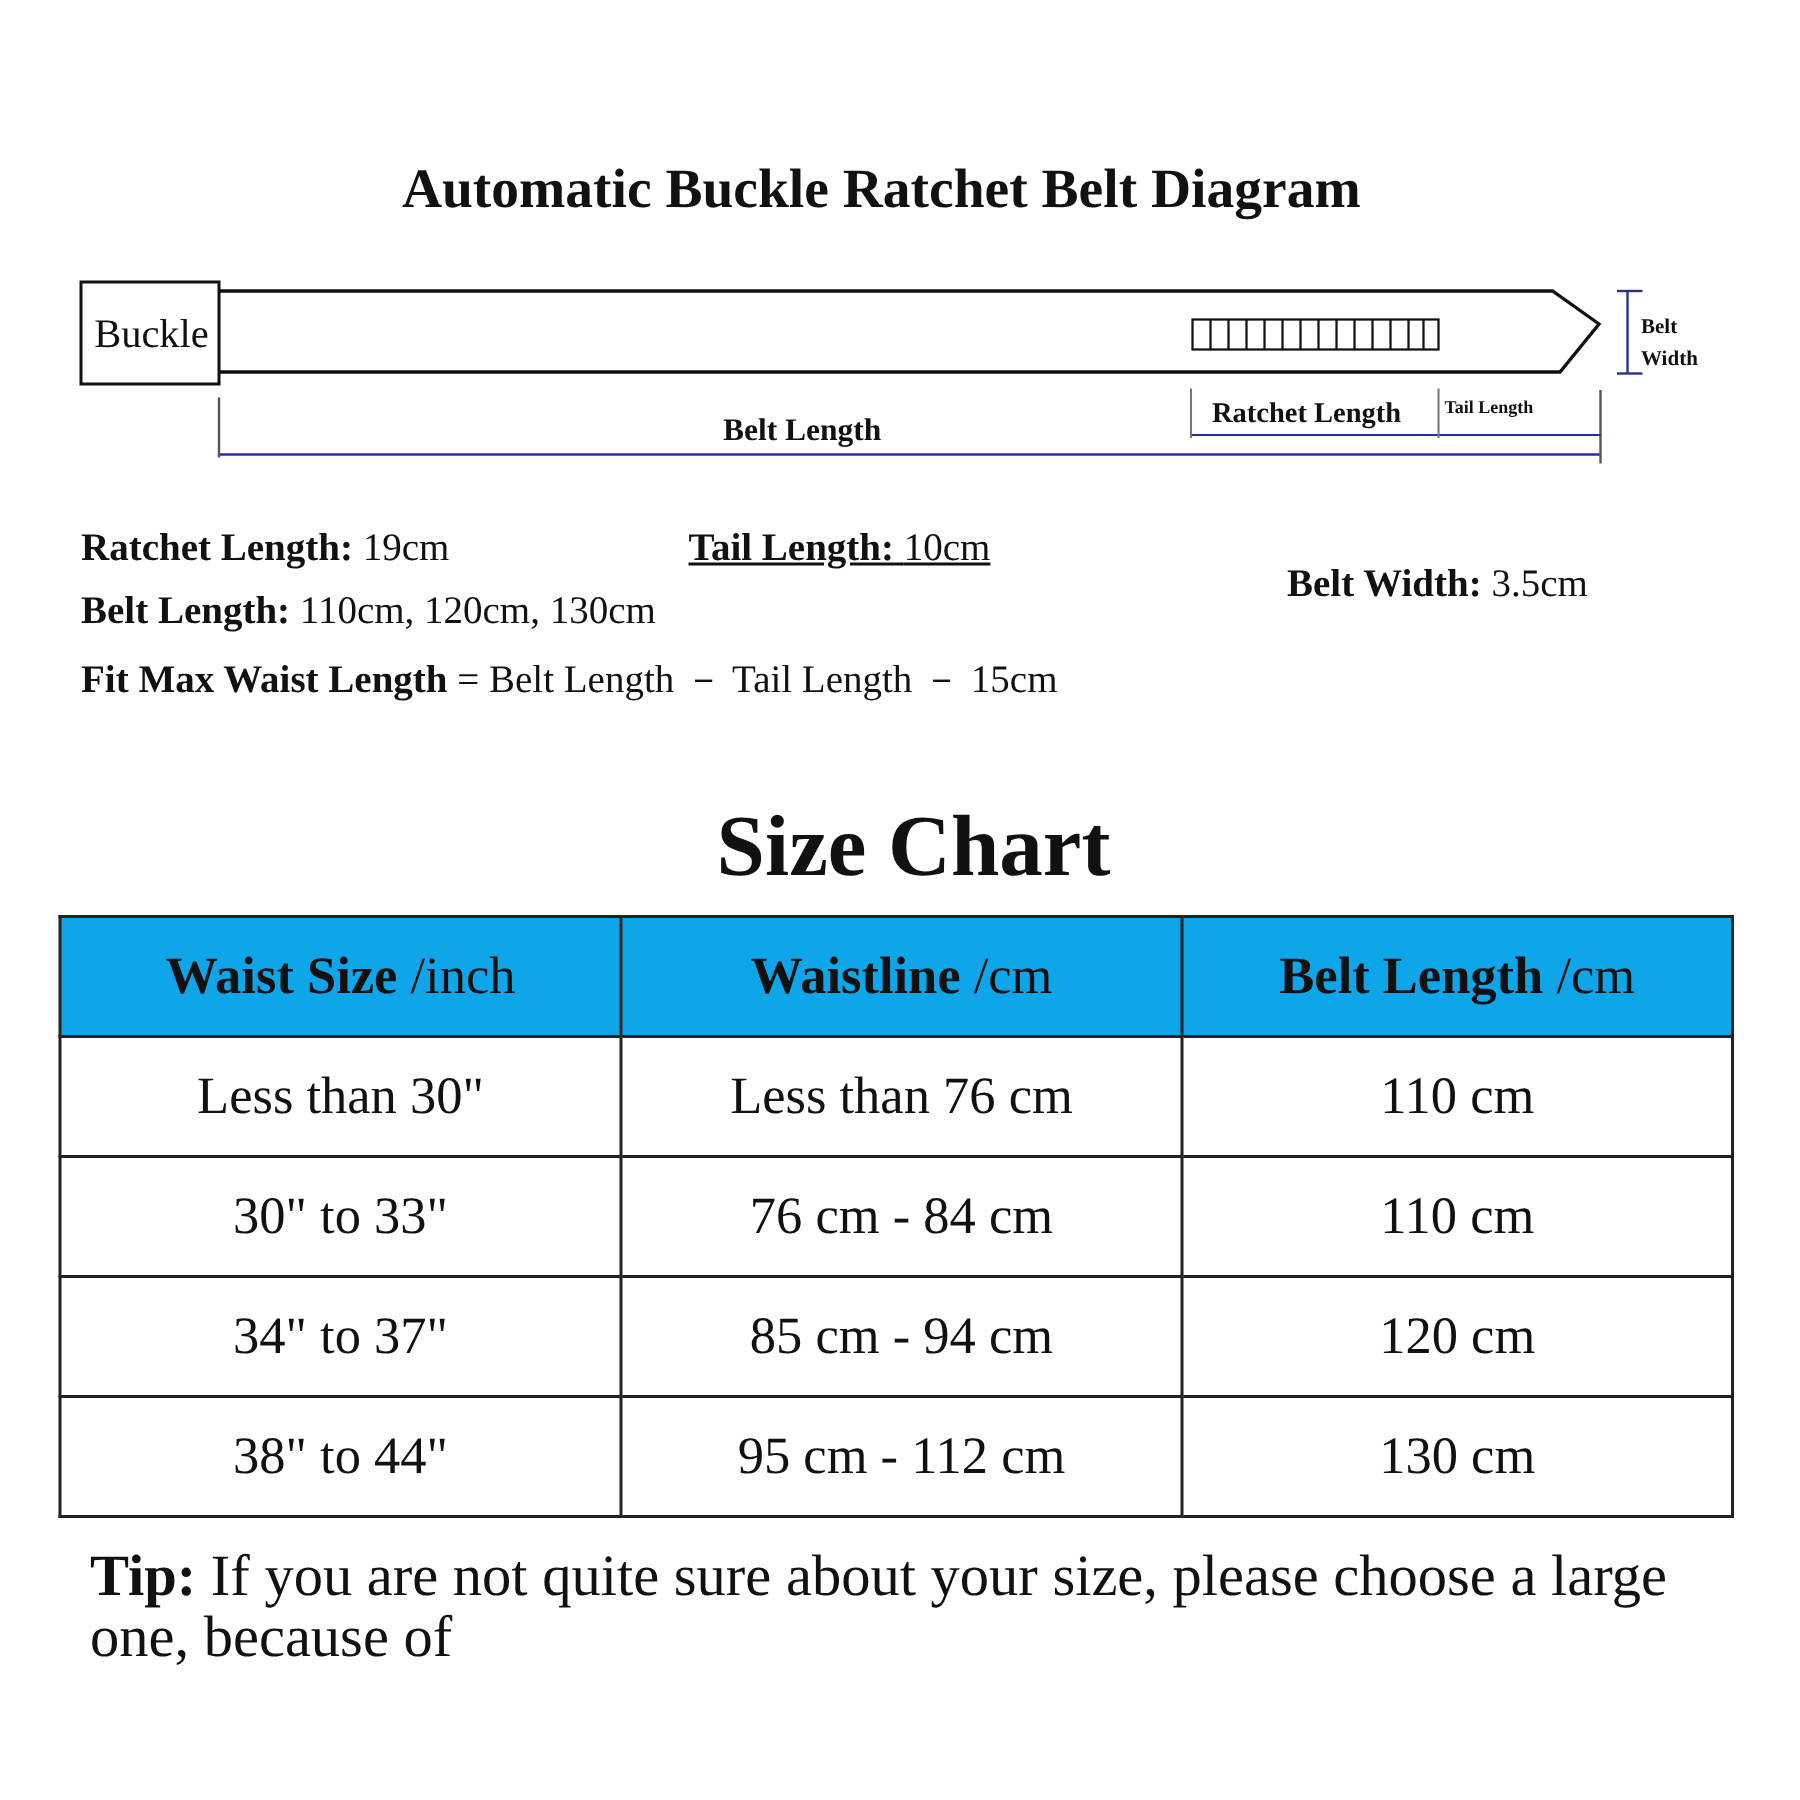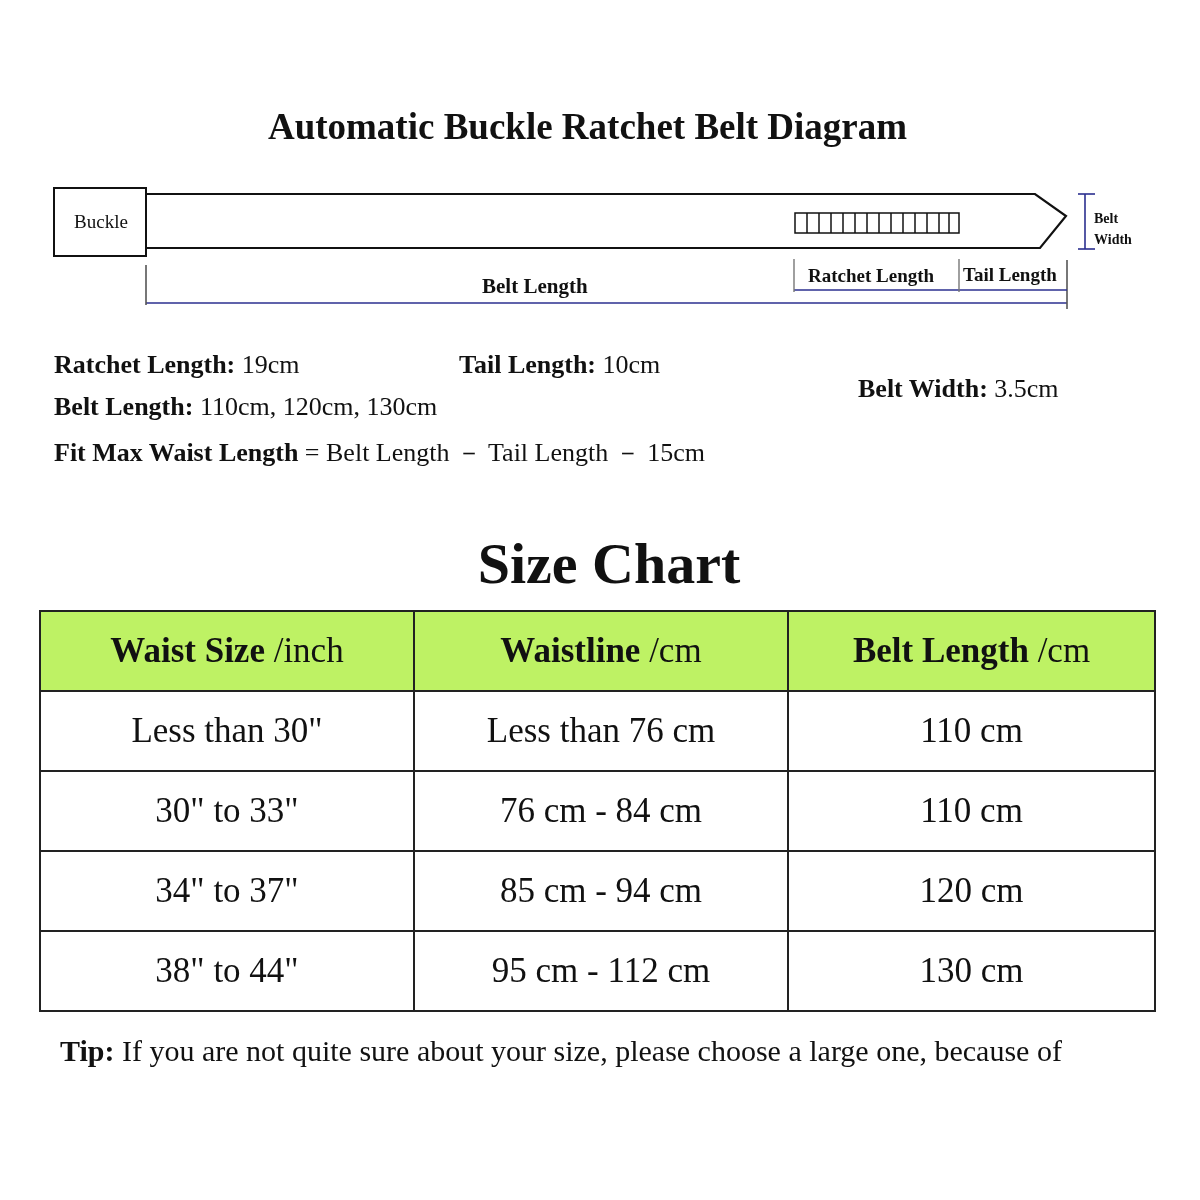--- a/index.html
+++ b/index.html
@@ -1,29 +1,29 @@
 <!DOCTYPE html>
 <html><head>
 <meta charset="utf-8">
 <style>
   html,body{margin:0;padding:0;background:#fff;}
   body{width:1200px;height:1200px;position:relative;overflow:hidden;font-family:"Liberation Serif","DejaVu Serif",serif;color:#111;}
   .abs{position:absolute;}
   .title{left:0;width:1175px;top:105px;text-align:center;font-size:37px;font-weight:bold;}
   .diag{left:0;top:0;width:1200px;height:320px;}
-  .buckle-label{left:55px;top:188px;width:92px;height:68px;display:flex;align-items:center;justify-content:center;font-size:19px;}
+  .buckle-label{left:55px;top:188px;width:92px;height:68px;display:flex;align-items:center;justify-content:center;font-size:27px;}
   .lbl{font-size:21px;font-weight:bold;}
   .spec{font-size:26px;}
   .spec b{font-weight:bold;}
   .size-title{left:0;width:1140px;top:530px;text-align:center;font-size:58px;font-weight:bold;padding-left:39px;}
   table.chart{position:absolute;left:39px;top:610px;width:1117px;border-collapse:collapse;}
   table.chart td, table.chart th{border:2px solid #222;height:78px;text-align:center;font-size:35px;font-weight:normal;padding:0;}
-  table.chart th{background:#bef264;}
+  table.chart th{background:#0ea5e9;}
   table.chart th .b{font-weight:bold;}
-  .tip{left:60px;top:1030px;width:1090px;font-size:30px;line-height:41px;}
+  .tip{left:60px;top:1030px;width:1090px;font-size:39px;line-height:41px;}
   .tip .tip-label{font-weight:bold;}
   .tip .indent{padding-left:62px;}
 </style>
 </head>
 <body>
 
 <div class="abs title">Automatic Buckle Ratchet Belt Diagram</div>
 
 <svg class="abs diag" width="1200" height="320" viewBox="0 0 1200 320">
 
@@ -63,28 +63,28 @@
   <g stroke="#2b2f8f" stroke-width="1.4">
     <line x1="794" y1="290" x2="1067" y2="290"></line>
     <line x1="794" y1="259" x2="794" y2="292" stroke="#777"></line>
     <line x1="959" y1="259" x2="959" y2="292" stroke="#777"></line>
   </g>
 </svg>
 
 <div class="abs buckle-label">Buckle</div>
 <div class="abs lbl" style="left:482px;top:274px;">Belt Length</div>
 <div class="abs lbl" style="left:808px;top:265px;font-size:19px;">Ratchet Length</div>
-<div class="abs lbl" style="left:963px;top:264px;font-size:19px;">Tail Length</div>
+<div class="abs lbl" style="left:963px;top:264px;font-size:12px;">Tail Length</div>
 <div class="abs lbl" style="left:1094px;top:208px;font-size:14px;line-height:21px;">
   <div>Belt</div>
   <div>Width</div>
 </div>
 
 <div class="abs spec" style="left:54px;top:350px;"><b>Ratchet Length:</b> <span>19cm</span></div>
-<div class="abs spec" style="left:459px;top:350px;"><b>Tail Length:</b> <span>10cm</span></div>
+<div class="abs spec" style="left:459px;top:350px;text-decoration:underline;"><b>Tail Length:</b> <span>10cm</span></div>
 <div class="abs spec" style="left:858px;top:350px;margin-top:24px;"><b>Belt Width:</b> <span>3.5cm</span></div>
 <div class="abs spec" style="left:54px;top:392px;"><b>Belt Length:</b> <span>110cm, 120cm, 130cm</span></div>
 <div class="abs spec" style="left:54px;top:435px;"><b>Fit Max Waist Length</b> <span>= Belt Length － Tail Length － 15cm</span></div>
 
 <div class="abs size-title">Size Chart</div>
 
 <table class="chart">
   <tbody>
       <tr>
     <th style="width:372px;"><span class="b">Waist Size</span><span> /inch</span></th>

